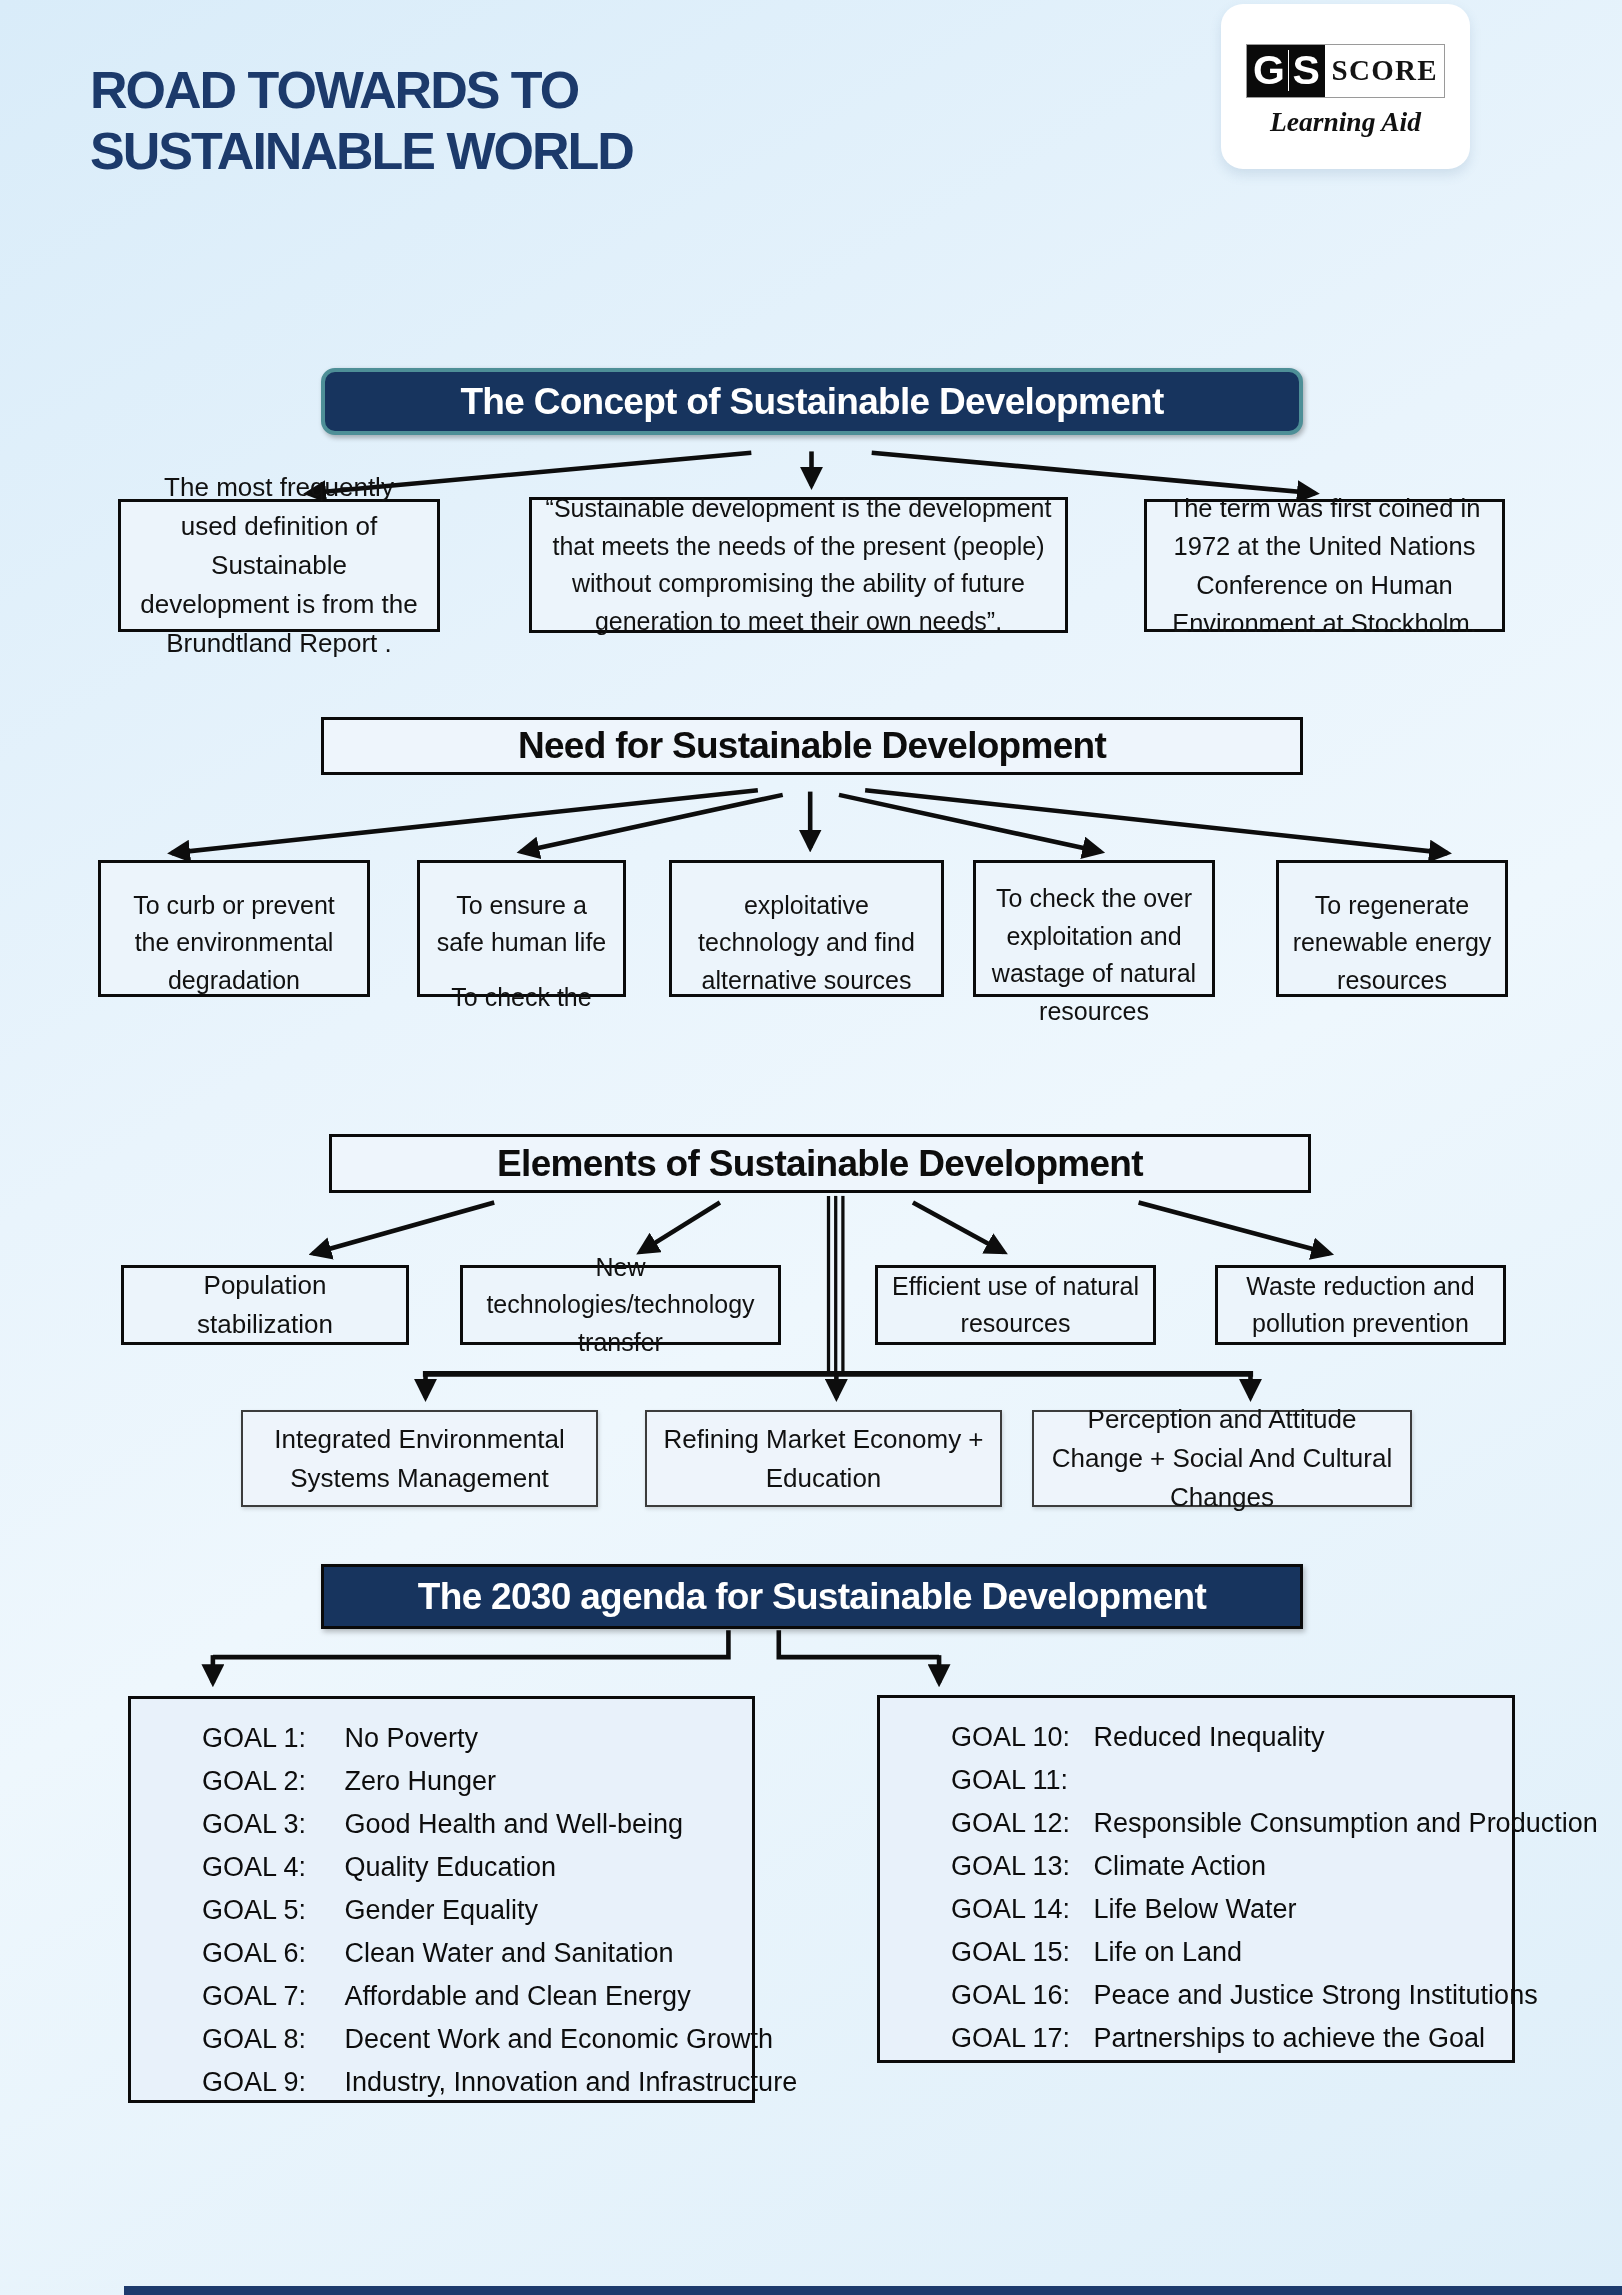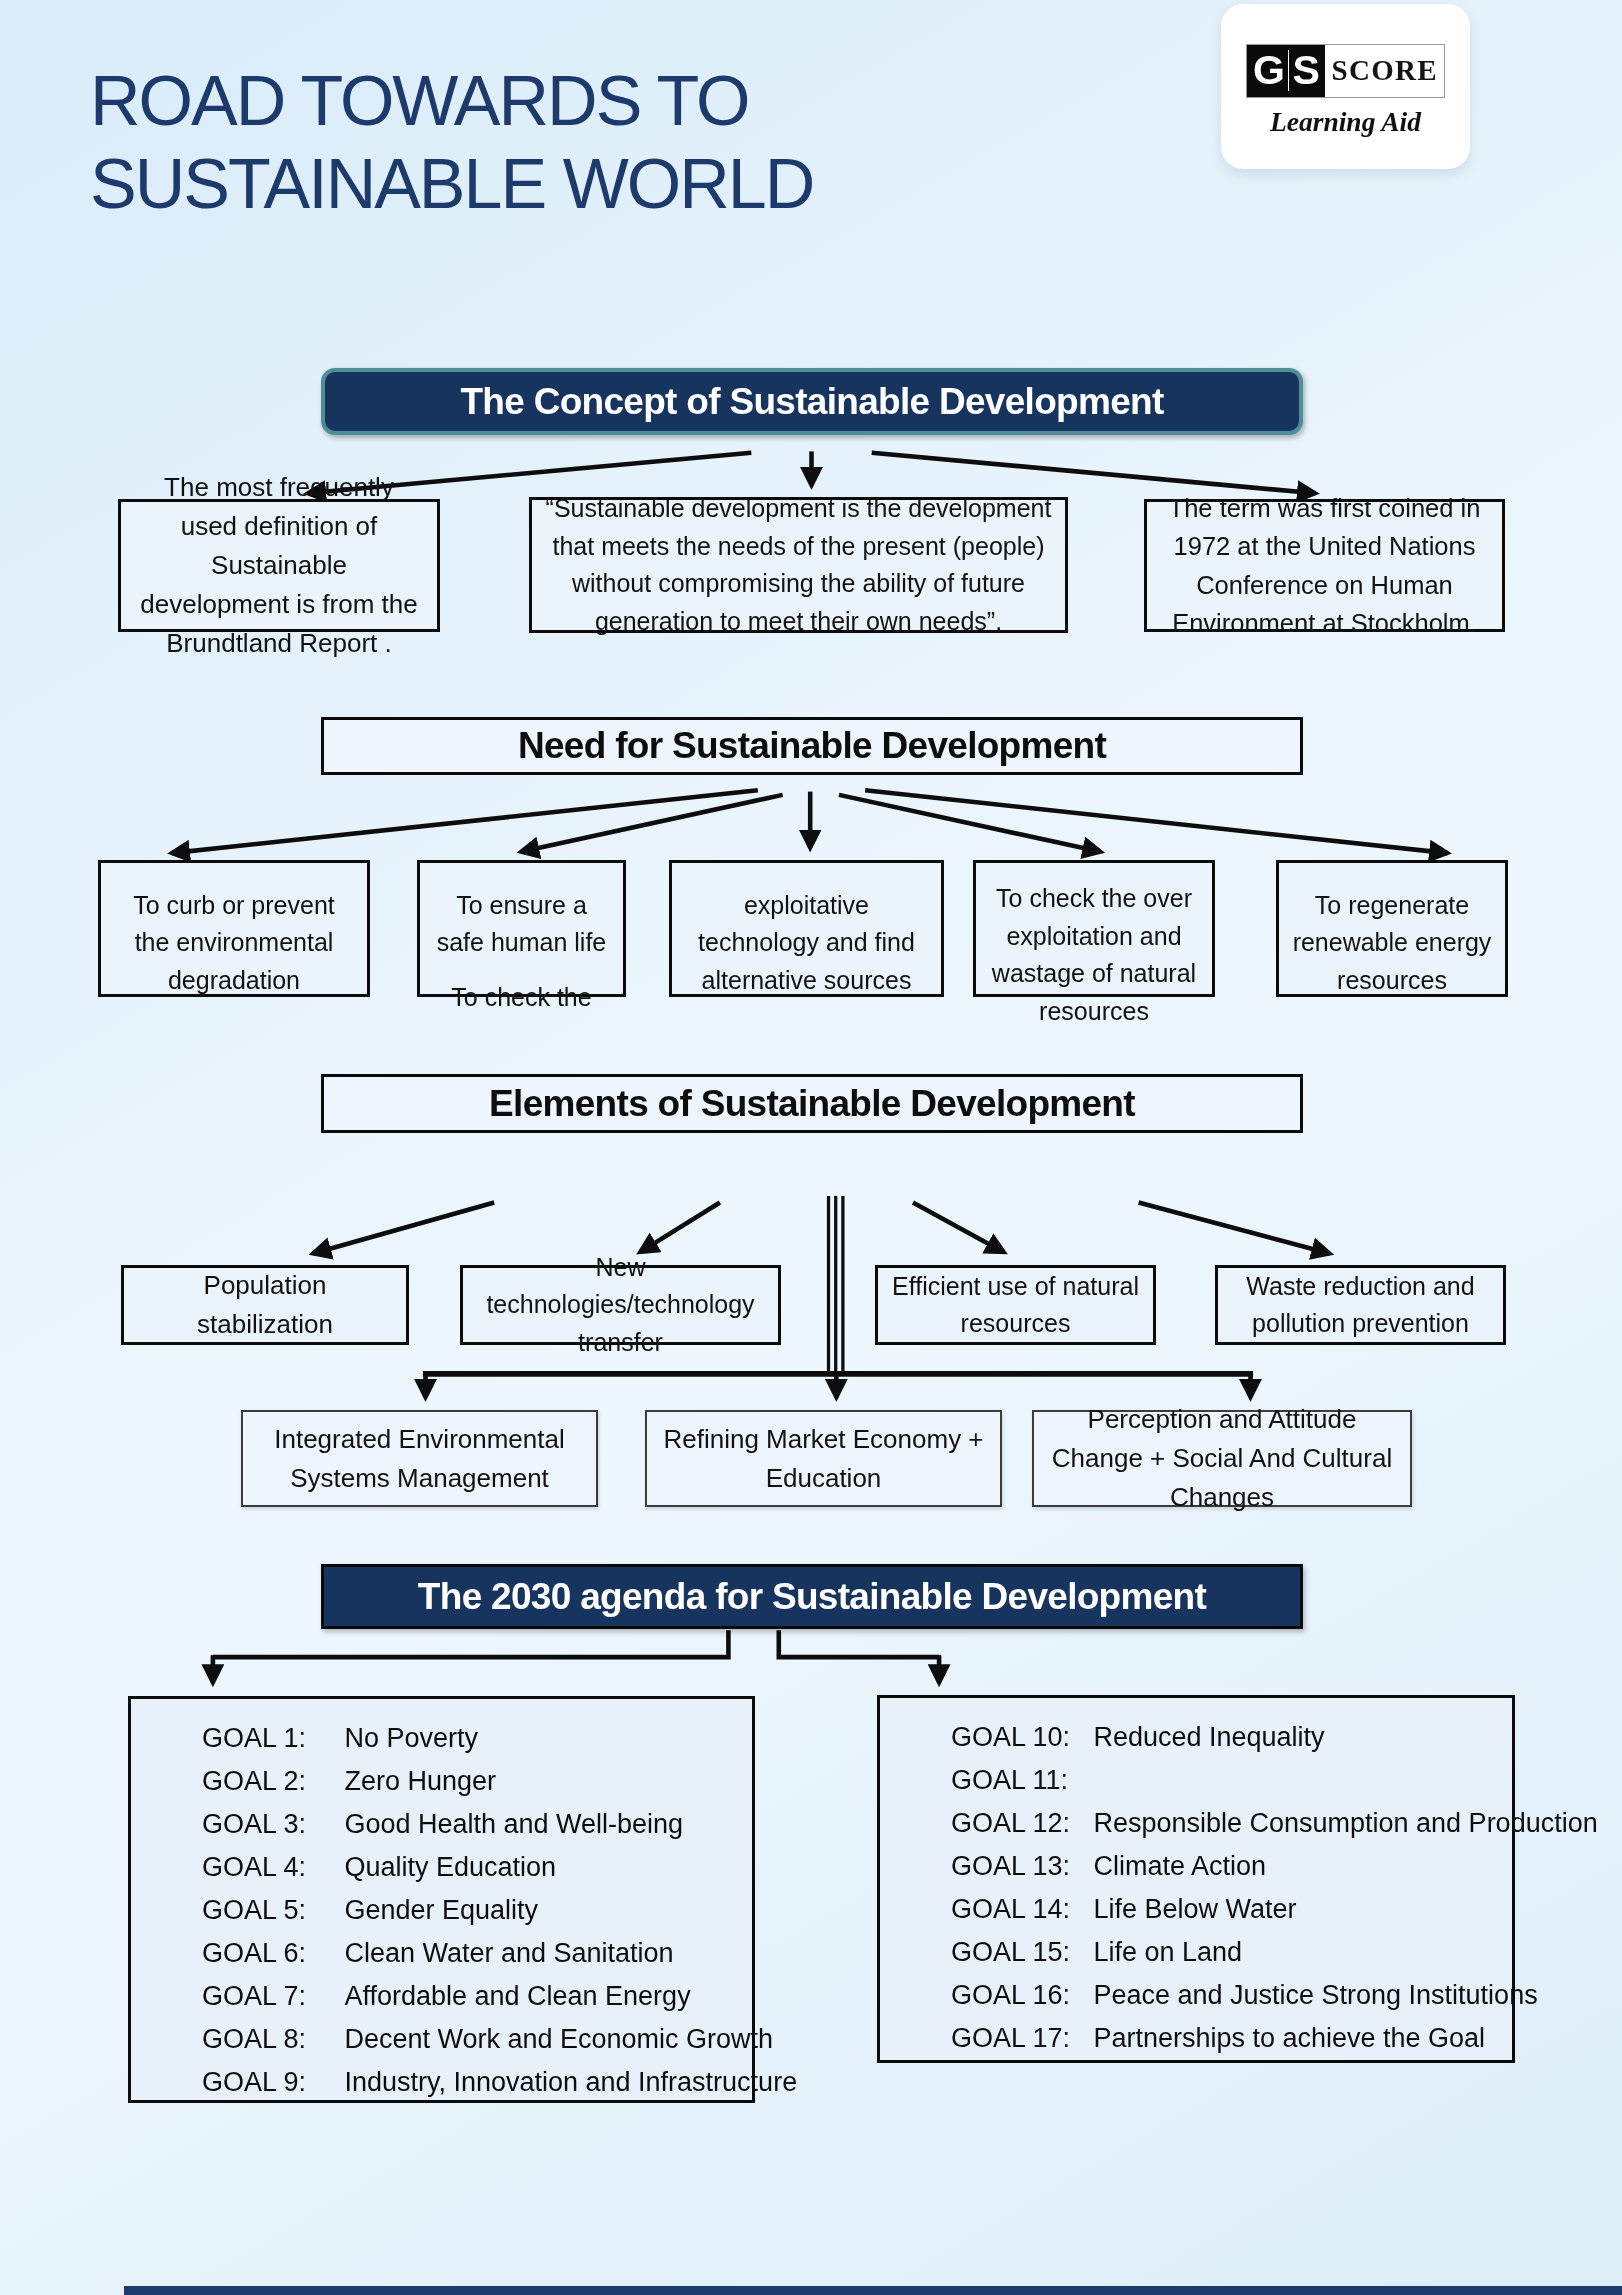--- a/index.html
+++ b/index.html
@@ -2,21 +2,21 @@
 <html style="font-size:10.5px"><head>
 <meta charset="utf-8">
 <style>
   html,body{margin:0;padding:0;}
   body{font-family:"Liberation Sans",sans-serif;background:#dfeefa;}
   #canvas{position:relative;width:1623px;height:2295px;overflow:hidden;
           background:linear-gradient(150deg,#d9ecf9 0%,#e9f4fc 38%,#eef7fd 55%,#ddeef9 100%);}
   .abs{position:absolute;box-sizing:border-box;}
 
   
-  #page-title{left:90px;top:60px;color:#1c3a6b;font-weight:400;font-size:70px;
+  #page-title{left:90px;top:60px;color:#1c3a6b;font-weight:700;font-size:52px;
               line-height:1.18;letter-spacing:-2px;white-space:nowrap;}
 
   
   #logo-card{left:1221px;top:3.9px;width:249px;height:165px;background:#ffffff;
              border-radius:22px;box-shadow:0 5.2px 11.8px rgba(70,110,150,.15);
              display:flex;flex-direction:column;align-items:center;justify-content:center;padding-top:9.2px;}
   #logo-box{display:flex;align-items:stretch;border:1.3px solid #9a9a9a;background:#ffffff;}
   #logo-gs{background:#0a0a0a;color:#ffffff;font-weight:700;font-size:41px;line-height:1;
            padding:5.2px 5.2px 6.5px 6.5px;display:flex;align-items:center;}
   #logo-gs .g{padding-right:3.3px;}
@@ -27,21 +27,21 @@
                 font-size:27.5px;color:#111;margin-top:7.9px;}
 
   
   .hdr{left:321px;width:982px;display:flex;align-items:center;justify-content:center;
        text-align:center;font-weight:700;font-size:37px;letter-spacing:-0.7px;}
   .hdr-navy{background:#17345e;color:#ffffff;}
   #concept-header{top:368px;height:67px;border:4.6px solid #4e8f97;border-radius:14px;
                   box-shadow:2px 2.6px 5.2px rgba(0,0,0,.28);}
   .hdr-light{background:#eef5fc;color:#0d0d0d;border:3.9px solid #0a0a0a;}
   #need-header{top:717px;height:58px;}
-  #elements-header{top:1074px;height:59px;}
+  #elements-header{top:1134px;height:59px;margin-left:8px;}
   #agenda-header{top:1564px;height:65px;border:3.9px solid #0a0a0a;box-shadow:2px 2.6px 5.2px rgba(0,0,0,.25);}
 
   
   .cbox{background:#ecf4fb;border:3.3px solid #0b0b0b;color:#111;text-align:center;
         display:flex;flex-direction:column;align-items:center;justify-content:center;
         font-size:26px;line-height:1.5;padding:7.9px 13px;}
   .cbox.topalign{justify-content:flex-start;padding-top:23.6px;font-size:25px;}
   .cbox.thin{border:2px solid #3c3c3c;background:#eef4fb;box-shadow:1.3px 2px 3.9px rgba(0,0,0,.15);}
 
   

